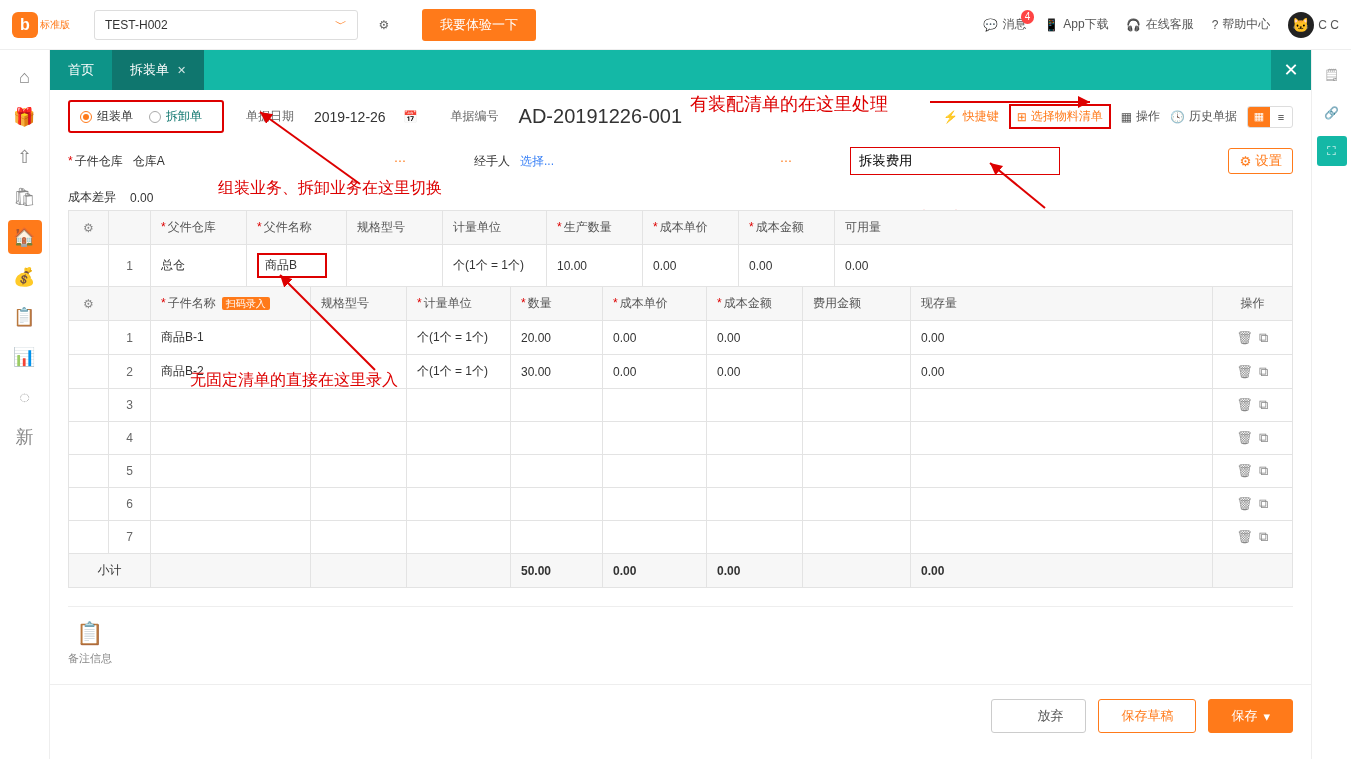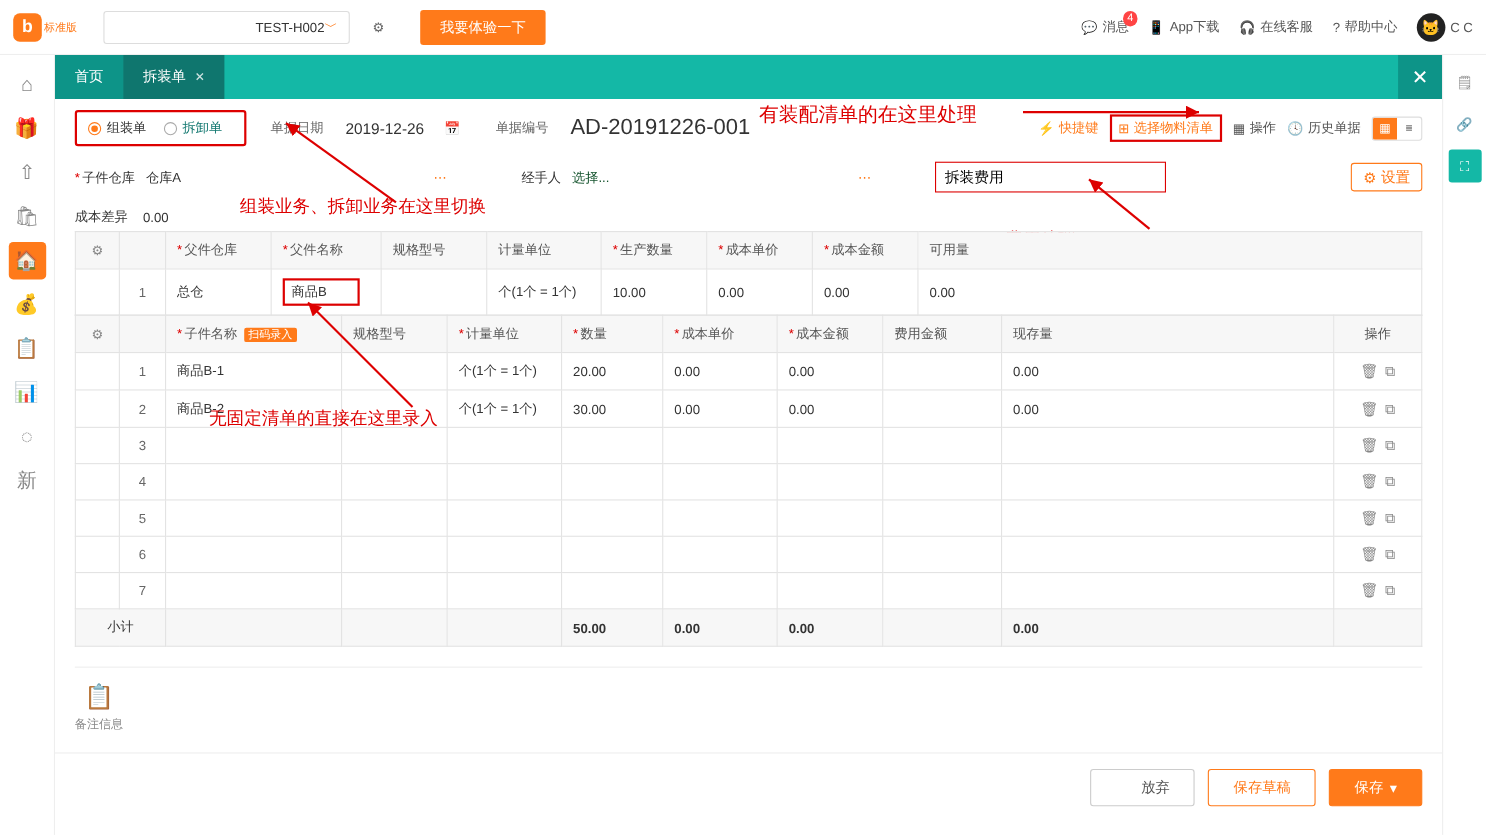--- a/index.html
+++ b/index.html
@@ -1,20 +1,20 @@
 <!DOCTYPE html>
 <html><head>
 <meta charset="utf-8">
 <style>
 * { box-sizing: border-box; margin: 0; padding: 0; }
 body { font-family: "Microsoft YaHei", Arial, sans-serif; font-size: 12px; color: #333; background: #fff; }
 .topbar { height: 50px; display: flex; align-items: center; padding: 0 12px; border-bottom: 1px solid #eee; }
 .logo { width: 26px; height: 26px; background: #ff7a1a; border-radius: 6px; display: flex; align-items: center; justify-content: center; color: #fff; font-weight: bold; font-size: 16px; }
 .logo-sub { font-size: 10px; color: #ff7a1a; margin-left: 2px; }
-.account-select { margin-left: 24px; width: 224px; height: 30px; border: 1px solid #ddd; border-radius: 3px; display: flex; align-items: center; padding: 0 10px; justify-content: flex-end; cursor: pointer; }
+.account-select { margin-left: 24px; width: 264px; height: 30px; border: 1px solid #ddd; border-radius: 3px; display: flex; align-items: center; padding: 0 10px; justify-content: space-between; cursor: pointer; }
 .account-select .chev { color: #ff7a1a; }
 .gear-btn { margin-left: 12px; width: 28px; height: 28px; display:flex;align-items:center;justify-content:center;cursor:pointer;color:#666;}
 .try-btn { margin-left: 24px; background: #ff7a1a; color: #fff; border: none; border-radius: 3px; height: 32px; padding: 0 18px; cursor: pointer; font-size: 13px; }
 .top-right { margin-left: auto; display: flex; align-items: center; gap: 18px; color: #555; }
 .top-right .item { display:flex; align-items:center; gap:4px; cursor:pointer; position:relative;}
 .badge { position:absolute; top:-6px; right:-8px; background:#f44; color:#fff; border-radius:8px; font-size:10px; padding:0 4px; line-height:14px;}
 .avatar { width:26px; height:26px; border-radius:50%; background:#222; display:flex;align-items:center;justify-content:center;color:#fff;font-size:14px;}
 .layout { display:flex; height: calc(100vh - 50px); }
 .sidebar { width:50px; background:#fff; border-right:1px solid #eee; display:flex; flex-direction:column; align-items:center; padding-top:10px; gap:6px;}
 .sidebar .sicon { width:34px; height:34px; display:flex;align-items:center;justify-content:center; color:#888; border-radius:4px; cursor:pointer; font-size:18px;}
@@ -40,21 +40,21 @@
 .link-btn { display:flex;align-items:center;gap:4px;color:#555;cursor:pointer;}
 .link-btn.orange{color:#ff7a1a;}
 .redbox { border:2px solid #d00; padding:2px 6px;}
 .viewtoggle { display:flex; border:1px solid #ddd; border-radius:3px; overflow:hidden;}
 .viewtoggle span{width:22px;height:20px;display:flex;align-items:center;justify-content:center;cursor:pointer;font-size:11px;}
 .viewtoggle .on{background:#ff7a1a;color:#fff;}
 .row2 { display:flex; align-items:center; margin-top:14px; gap:6px;}
 .req { color:#d00; margin-right:2px;}
 .field { display:flex; align-items:center; gap:10px; }
 .field .more{color:#ff7a1a;cursor:pointer;letter-spacing:2px;}
-.placeholder { color:#14532d; }
+.placeholder { color:#3b82f6; }
 .fee-input { border:1px solid #d00; width:210px; height:28px; padding:0 8px;}
 .setbtn { margin-left:auto; border:1px solid #ff7a1a; color:#ff7a1a; background:#fff; border-radius:3px; height:26px; padding:0 10px; cursor:pointer; display:flex;align-items:center;gap:4px;}
 .row3 { margin-top:14px; display:flex; align-items:center; gap:14px;}
 .anno { position:absolute; color:#d00; font-size:16px; font-weight:500; pointer-events:none;}
 .arrow { position:absolute; pointer-events:none;}
 .tables { padding:0 18px; }
 table { border-collapse:collapse; width:100%; table-layout:fixed;}
 th,td { border:1px solid #e3e3e3; padding:8px 10px; text-align:left; font-size:12px; height:32px; white-space:nowrap; overflow:hidden;}
 th { background:#f7f7f7; color:#555; font-weight:normal;}
 .gearcell{width:40px;text-align:center;color:#888;}

